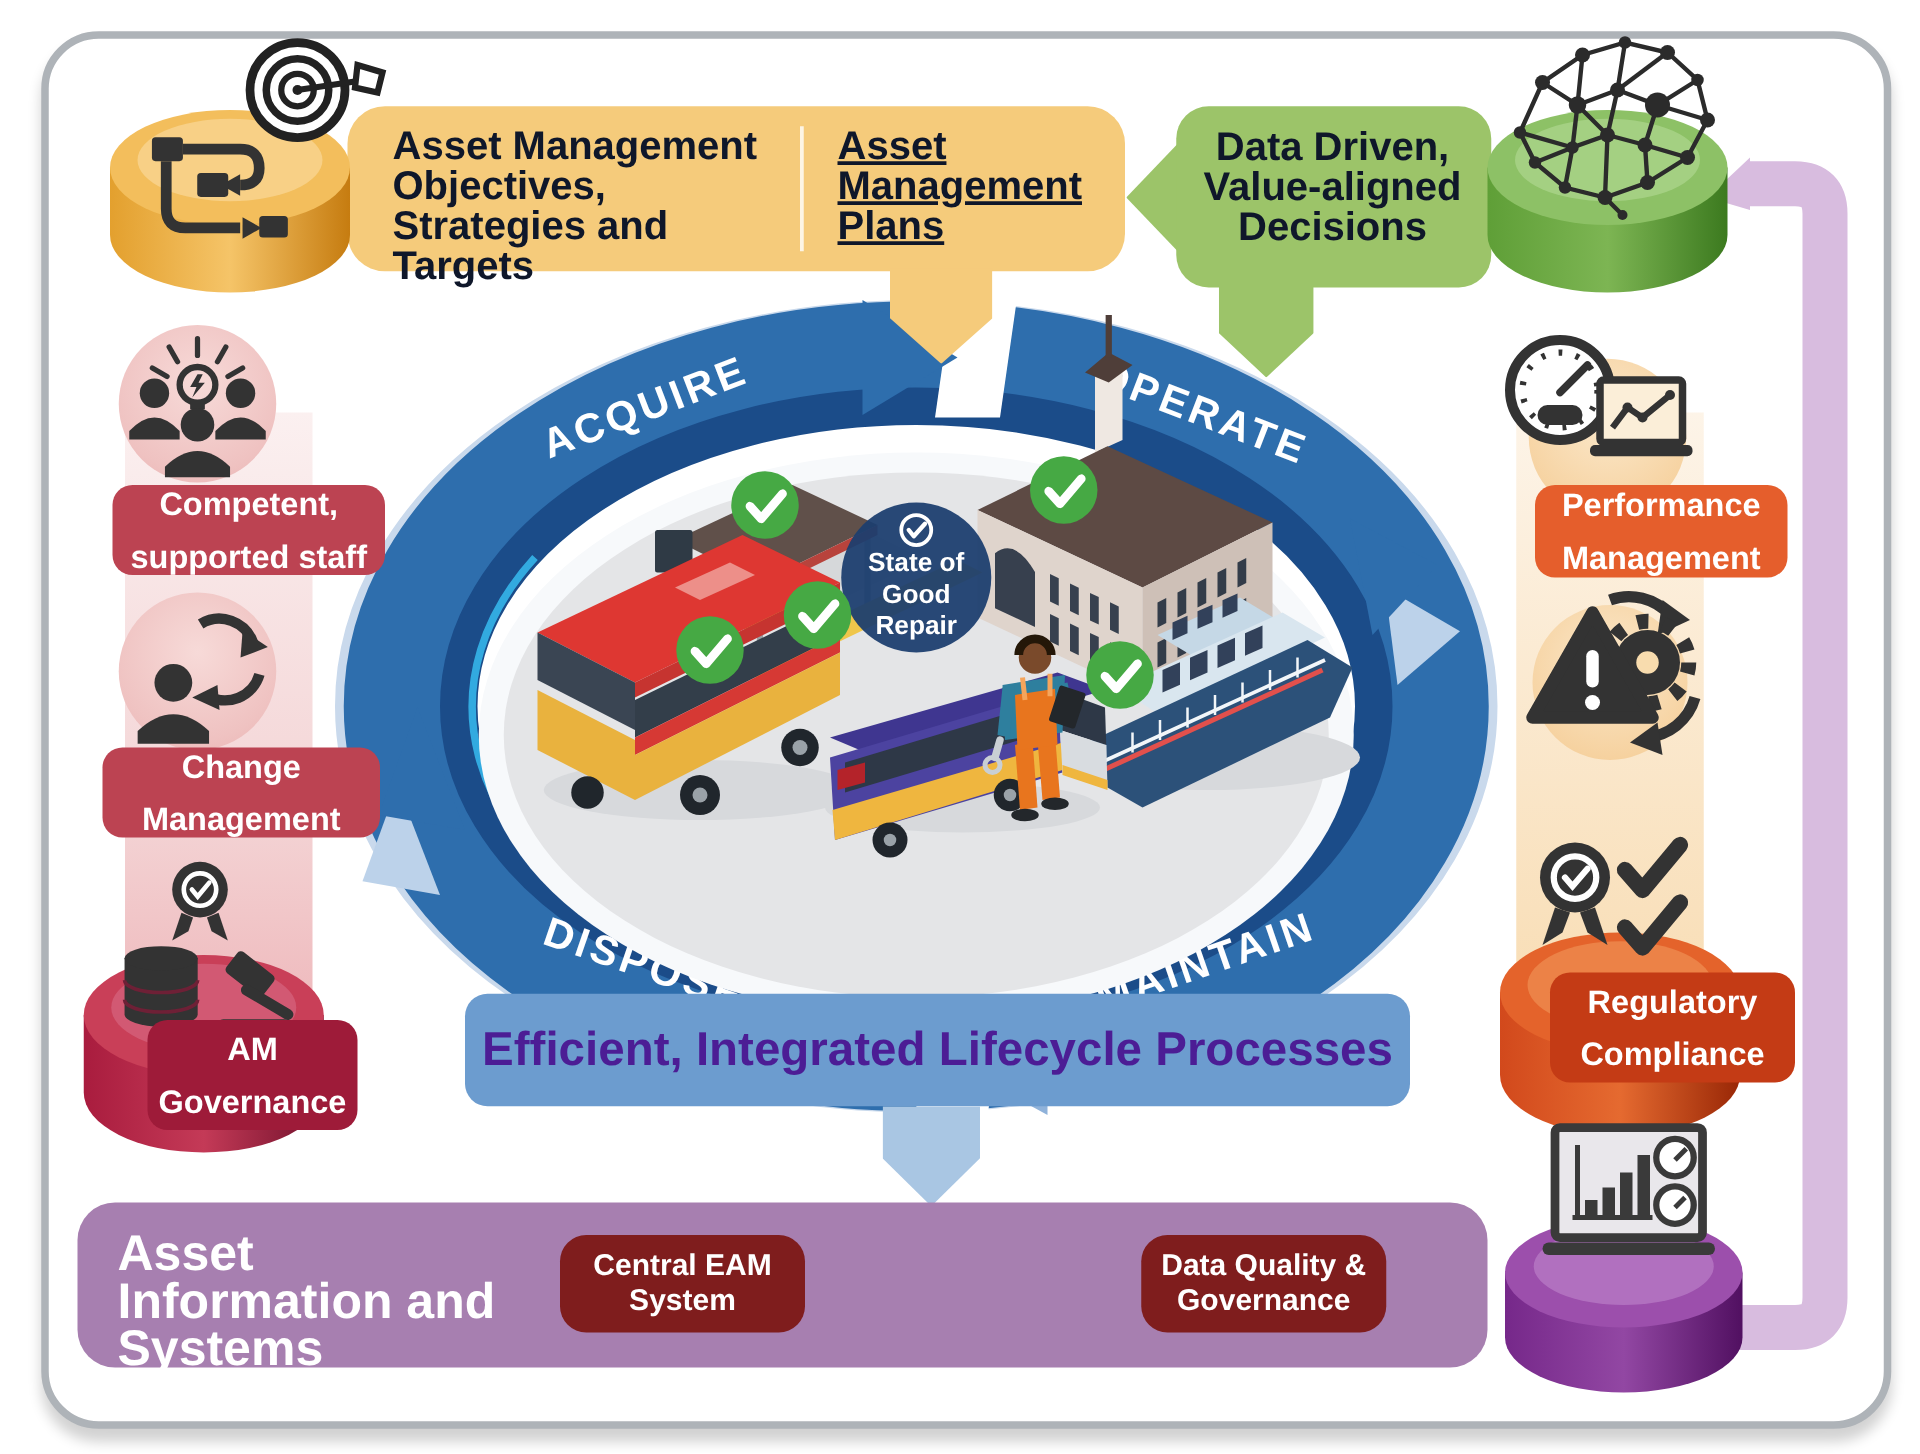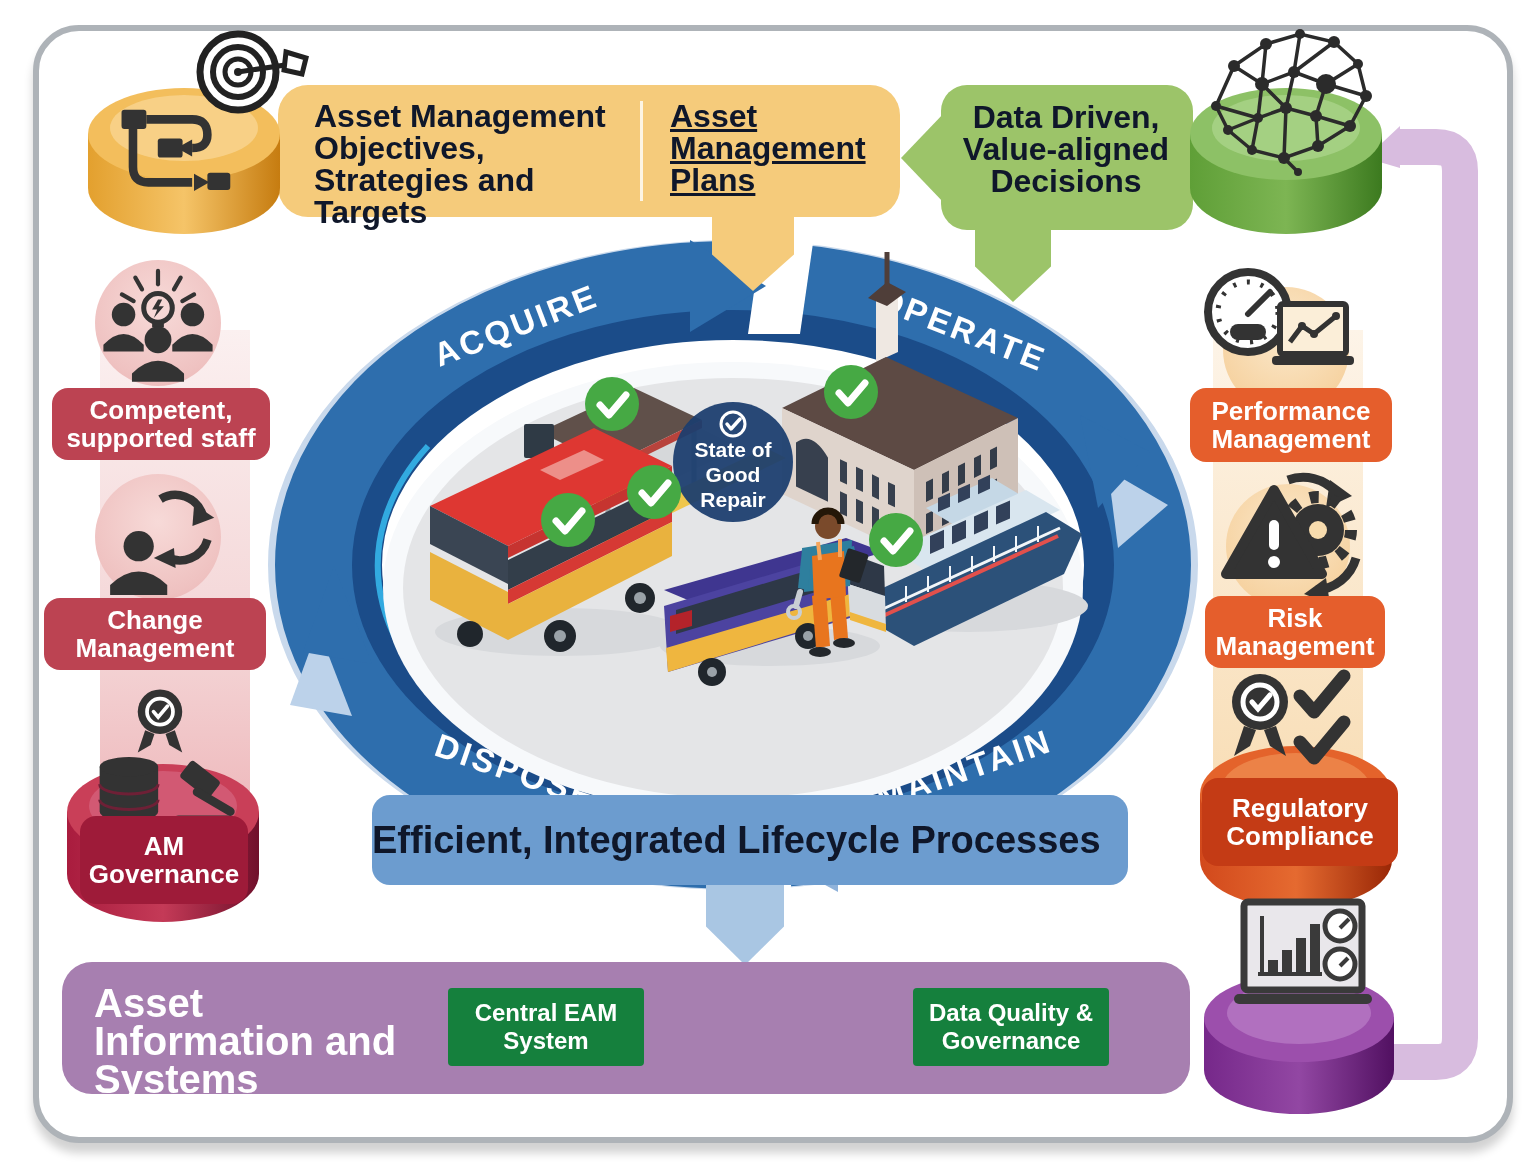--- a/index.html
+++ b/index.html
@@ -25,38 +25,38 @@
   .arrow-pent { clip-path:polygon(0 0,100% 0,100% 52%,50% 100%,0 52%); }
   .arr-yellow { left:712px; top:215px; width:82px; height:76px; background:#F5CB7B; }
 
   .banner-green { left:941px; top:85px; width:252px; height:145px;
                   background:#9CC469; border-radius:26px; }
   .bg-t { left:14px; top:16px; width:222px; text-align:center; }
   .green-chev { left:901px; top:112px; width:44px; height:92px; background:#9CC469;
                 clip-path:polygon(100% 0,100% 100%,0 50%); }
   .arr-green { left:975px; top:228px; width:76px; height:74px; background:#9CC469; }
 
-  .pill { border-radius:16px; color:#fff; font-weight:bold; font-size:26px; line-height:28px;
-          display:flex; align-items:center; justify-content:center; text-align:center; }
+  .pill { border-radius:16px; color:#fff; font-weight:bold; font-size:26px; line-height:42px;
+          display:flex; align-items:center; justify-content:center; text-align:center;margin-left:38px; }
   .pill-red { background:#BC4352; }
   .pill-orange { background:#E55E2C; }
   .side-circle { border-radius:50%; }
   .pink-c  { background:radial-gradient(circle at 50% 38%,#F7DAD8 0%,#EFC2C1 70%,#EAB2B2 100%); }
   .peach-c { background:radial-gradient(circle at 50% 38%,#FBE8CB 0%,#F6D2A0 75%,#F2C98F 100%); }
 
   .banner-blue { left:372px; top:795px; width:756px; height:90px; background:#6C9CCF;
-                 border-radius:18px; display:flex; align-items:center; 
-                 color:#0f172a; font-weight:bold; font-size:38px; }
+                 border-radius:18px; display:flex; align-items:center; justify-content:center;
+                 color:#4c1d95; font-weight:bold; font-size:38px; }
   .arr-blue { left:706px; top:885px; width:78px; height:80px; background:#A9C6E3; }
 
   .purple-bar { left:62px; top:962px; width:1128px; height:132px; background:#A77FB0;
                 border-radius:30px; }
   .pb-head { left:32px; top:22px; width:340px; color:#fff; font-weight:bold;
              font-size:40px; line-height:38px; }
-  .pbtn { position:absolute; top:26px; height:78px; background:#15803d; border-radius:4px;
+  .pbtn { position:absolute; top:26px; height:78px; background:#7f1d1d; border-radius:21px;
           color:#fff; font-weight:bold; font-size:24px; line-height:28px;
           display:flex; align-items:center; justify-content:center; text-align:center; }
 
   .ring-label { font-weight:bold; font-size:33px; fill:#fff; letter-spacing:3px; text-anchor:middle; }
   .badge-text { font-weight:bold; font-size:21px; fill:#fff; text-anchor:middle; }
 </style>
 </head>
 <body>
 
 <div class="stage">
@@ -487,23 +487,20 @@
     <polygon points="112,14 134,30 108,42" fill="#333"></polygon>
     <path d="M138 92 A44 44 0 0 1 98 124" stroke="#333" stroke-width="9" fill="none"></path>
     <polygon points="108,112 86,128 112,138" fill="#333"></polygon>
     <circle cx="100" cy="64" r="26" fill="#333"></circle>
     <circle cx="100" cy="64" r="33" fill="none" stroke="#333" stroke-width="12" stroke-dasharray="9 12"></circle>
     <circle cx="100" cy="64" r="9" fill="#F8DCAE"></circle>
     <path d="M56 24 L104 108 H8 Z" fill="#333" stroke="#333" stroke-width="10" stroke-linejoin="round"></path>
     <rect x="51" y="54" width="10" height="30" rx="5" fill="#fff"></rect>
     <circle cx="56" cy="96" r="6" fill="#fff"></circle>
   </svg>
-  <div class="abs pill pill-orange" style="left:1205px;top:596px;width:180px;height:72px">
-    <span>Risk Management</span>
-  </div>
 
   <div class="abs pill" style="left:1202px;top:778px;width:196px;height:88px;background:#C43B15">
     <span>Regulatory Compliance</span>
   </div>
 
   <div class="abs banner-blue">
     <span>Efficient, Integrated Lifecycle Processes</span>
   </div>
   <div class="abs arr-blue arrow-pent"></div>
 

